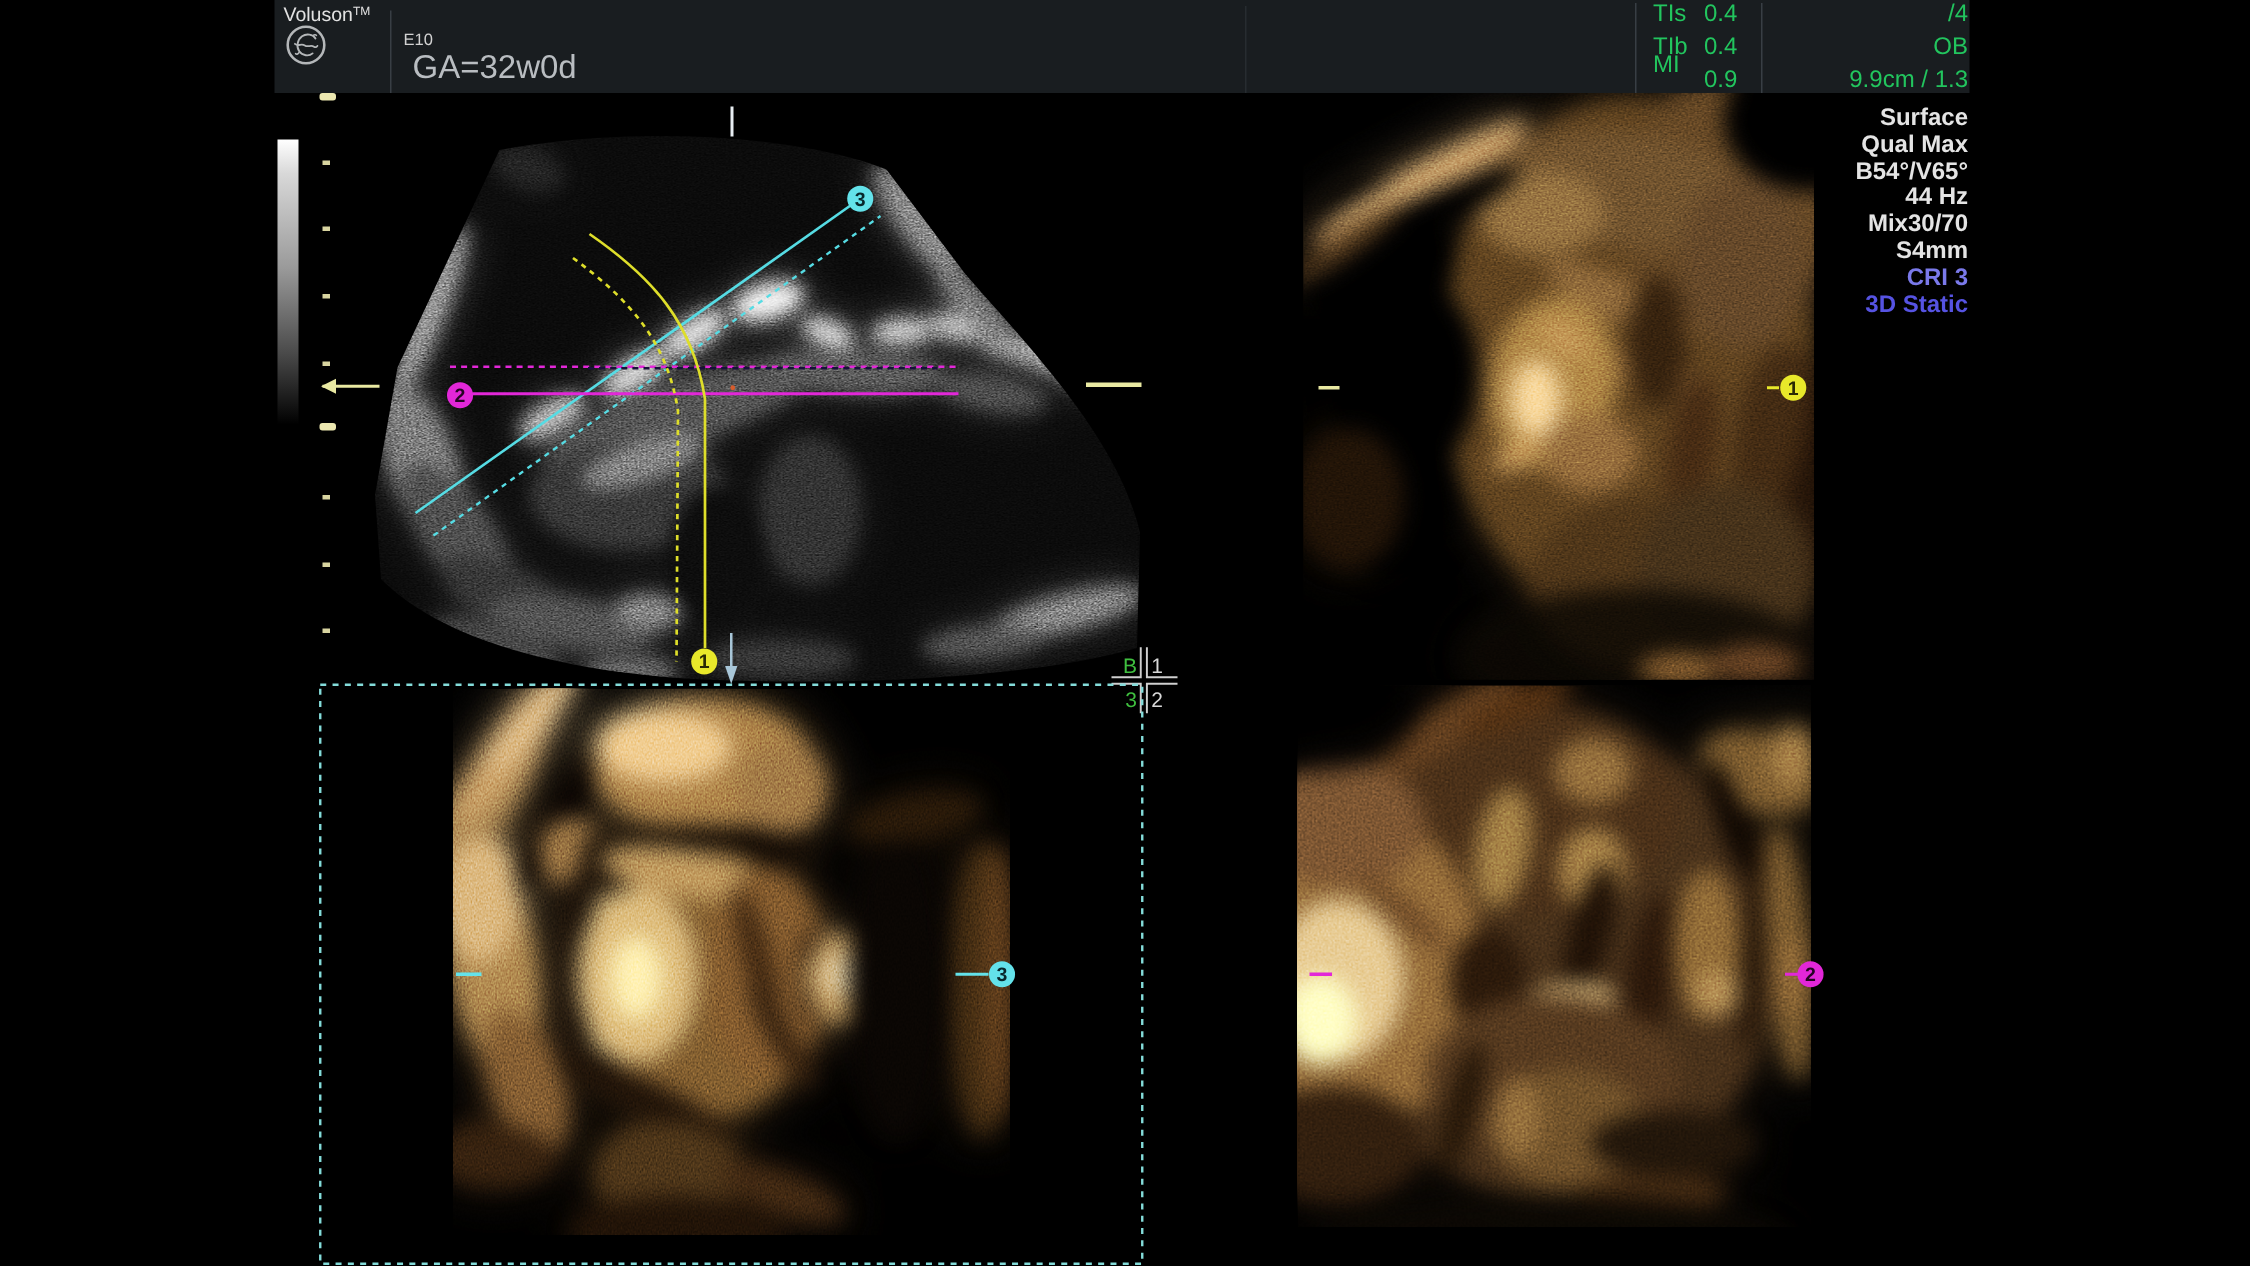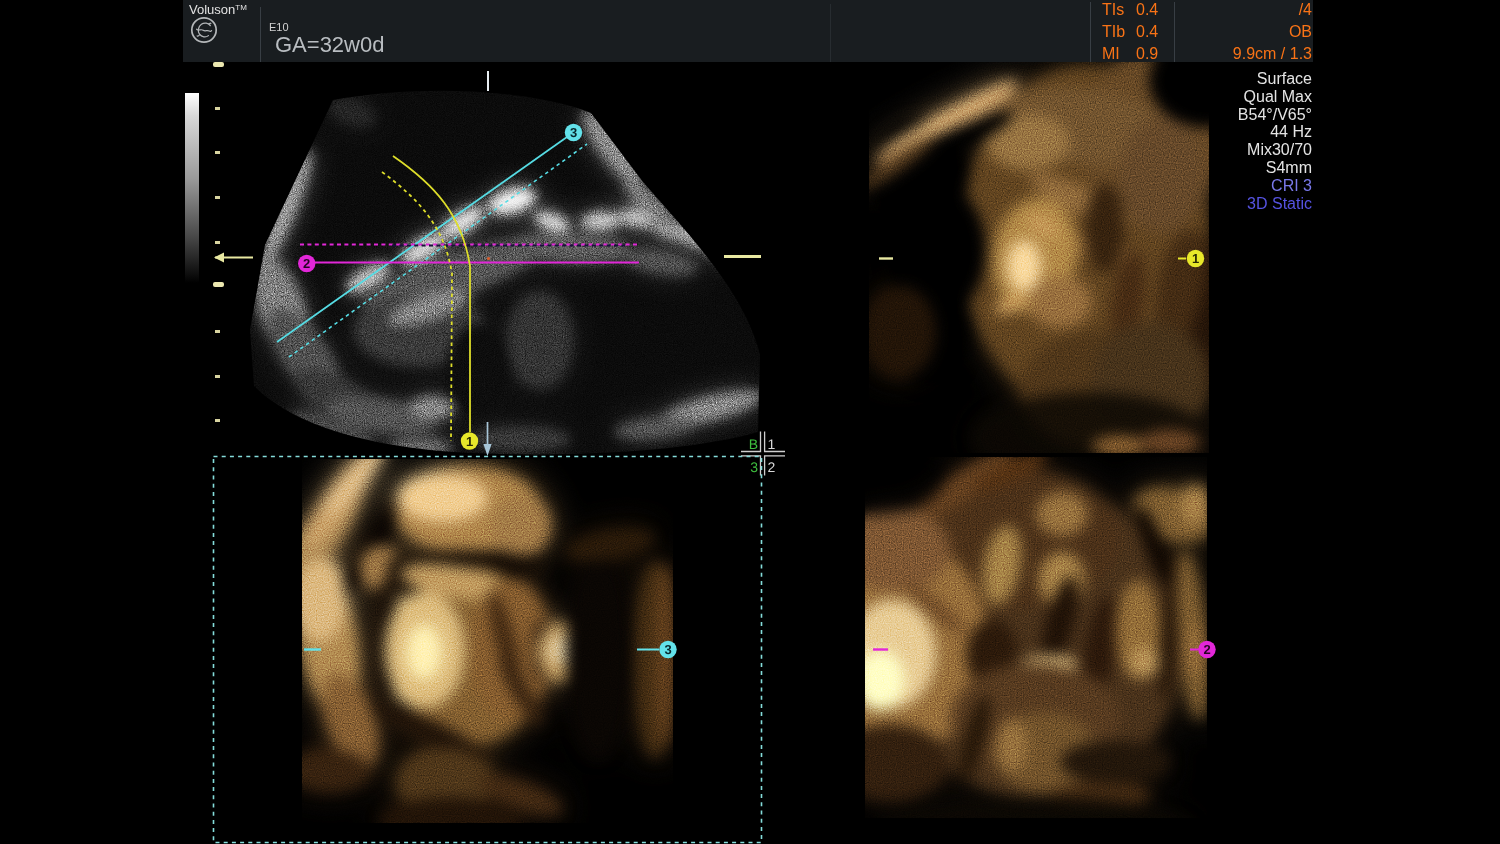--- a/index.html
+++ b/index.html
@@ -3,22 +3,22 @@
 <meta charset="utf-8">
 <style>
   html,body{margin:0;padding:0;background:#000;}
   text{-webkit-font-smoothing:antialiased;text-rendering:geometricPrecision;}
   *{-webkit-font-smoothing:antialiased;}
   #stage{position:relative;width:1500px;height:844px;background:#000;overflow:hidden;
          font-family:"Liberation Sans", sans-serif;will-change:transform;transform:translateZ(0);padding-left:20px;}
   .abs{position:absolute;}
   #hdr{left:183px;top:0;width:1130px;height:62px;background:#191d20;}
   .vsep{position:absolute;width:1px;background:#383e44;}
-  .htxt{position:absolute;color:#f97316;font-size:16px;line-height:16px;white-space:pre;}
-  .rinfo{position:absolute;color:#e4e4e4;font-size:16px;font-weight:normal;line-height:17.8px;
+  .htxt{position:absolute;color:#22c55e;font-size:16px;line-height:16px;white-space:pre;}
+  .rinfo{position:absolute;color:#e4e4e4;font-size:16px;font-weight:bold;line-height:17.8px;
          text-align:right;white-space:pre;}
 </style>
 </head>
 <body>
 <div id="stage">
 
   <div class="abs" id="hdr"></div>
   <div class="vsep" style="left:260px;top:7px;height:55px;"></div>
   <div class="vsep" style="left:830px;top:4px;height:58px;background:#272c30;"></div>
   <div class="vsep" style="left:1090px;top:2px;height:60px;"></div>
@@ -33,21 +33,21 @@
     <path d="M18.7 7.8 C19.5 7.0 20.5 7.0 20.9 7.6" fill="none" stroke="#b4b7b9" stroke-width="1.1" stroke-linecap="round"></path>
   </svg>
   <div class="abs" style="left:221px;top:21px;color:#d2d2d2;font-size:11px;margin-left:48px;">E10</div>
 
   <div class="htxt" style="left:275px;top:37px;font-size:22px;color:#b9bdc1;">GA=32w0d</div>
 
   <div class="htxt" style="left:1102px;top:2px;">TIs</div>
   <div class="htxt" style="left:1136px;top:2px;">0.4</div>
   <div class="htxt" style="left:1102px;top:24px;">TIb</div>
   <div class="htxt" style="left:1136px;top:24px;">0.4</div>
-  <div class="htxt" style="left:1102px;top:46px;text-align:center;">MI</div>
+  <div class="htxt" style="left:1102px;top:36px;text-align:center;">MI</div>
   <div class="htxt" style="left:1136px;top:46px;">0.9</div>
   <div class="htxt" style="left:1192px;top:2px;width:120px;text-align:right;">/4</div>
   <div class="htxt" style="left:1192px;top:24px;width:120px;text-align:right;">OB</div>
   <div class="htxt" style="left:1192px;top:46px;width:120px;text-align:right;">9.9cm / 1.3</div>
 
   <div class="rinfo" style="left:1172px;top:70px;width:140px;">Surface
 Qual Max
 B54°/V65°
 44 Hz
 Mix30/70

